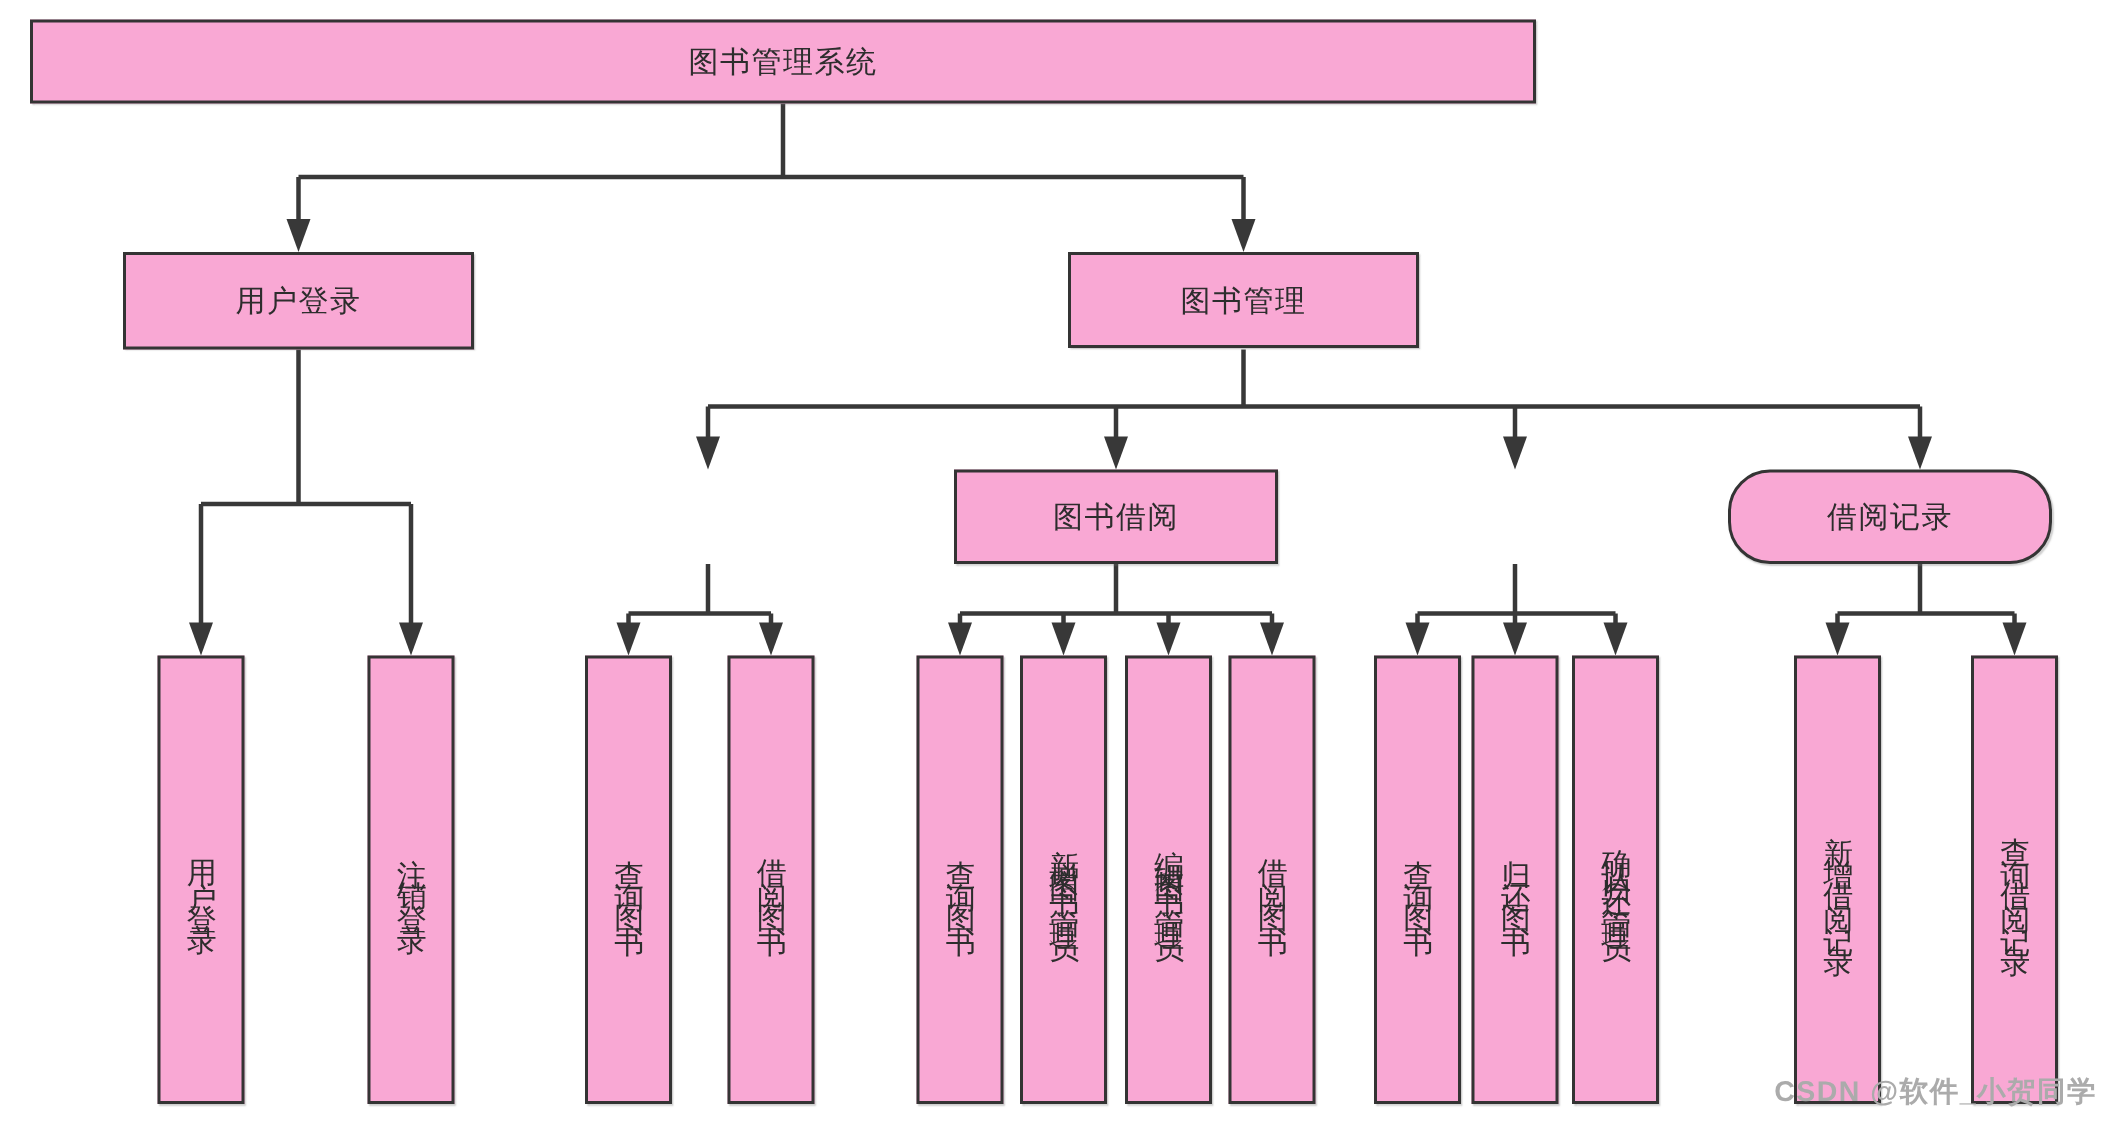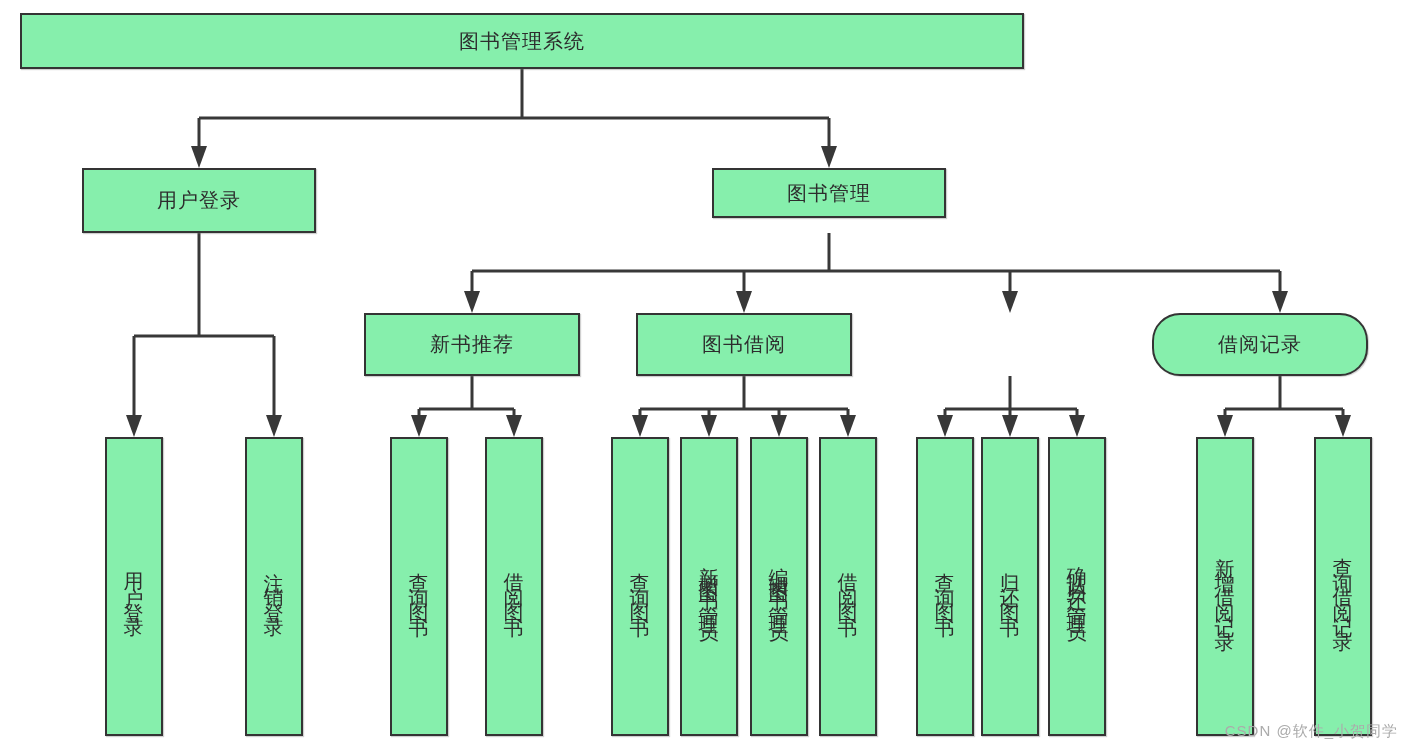--- a/index.html
+++ b/index.html
@@ -13,21 +13,21 @@
   }
   .connectors {
     position: absolute;
     left: 0; top: 0;
     width: 1405px; height: 747px;
   }
   .node {
     position: absolute;
     box-sizing: border-box;
     border: 2.5px solid #343434;
-    background: #86efac;
+    background: #f9a8d4;
     display: flex;
     align-items: center;
     justify-content: center;
     color: #2d2d2d;
     font-size: 20px;
     letter-spacing: 1px;
     box-shadow: 1px 1px 1px rgba(120,120,120,0.35);
   }
   
   .node.v span {
@@ -35,24 +35,25 @@
     text-orientation: mixed;
     letter-spacing: 15px;
     line-height: 1;
     white-space: nowrap;
   }
   .node.v.long span { letter-spacing: 8px; }
   .watermark {
     position: absolute;
     right: 7px;
     bottom: 6px;
-    font-size: 15px;
+    font-size: 19px;
     color: #ababab;
     letter-spacing: 1px;
     pointer-events: none;
+    font-weight: bold;
   }
 </style>
 </head>
 <body>
 
 <div class="canvas">
 
   <svg class="connectors" viewBox="0 0 1405 747" xmlns="http://www.w3.org/2000/svg">
     <g stroke="#383838" stroke-width="3" fill="none">
 
@@ -96,27 +97,24 @@
     </g>
   </svg>
 
   <div class="node" style="left:20px; top:13px; width:1004px; height:56px;">
     <span>图书管理系统</span>
   </div>
 
   <div class="node" style="left:82px; top:168px; width:234px; height:65px;">
     <span>用户登录</span>
   </div>
-  <div class="node" style="left:712px; top:168px; width:234px; height:50px;">
+  <div class="node" style="left:712px; top:168px; width:234px; height:64px;">
     <span>图书管理</span>
   </div>
 
-  <div class="node" style="left:364px; top:313px; width:216px; height:63px;">
-    <span>新书推荐</span>
-  </div>
   <div class="node" style="left:636px; top:313px; width:216px; height:63px;align-items:center;">
     <span>图书借阅</span>
   </div>
   <div class="node" style="left:1152px; top:313px; width:216px; height:63px;border-radius:28px;">
     <span>借阅记录</span>
   </div>
 
   <div class="node v" style="left:105px; top:437px; width:58px; height:299px;">
     <span>用户登录</span>
   </div>

